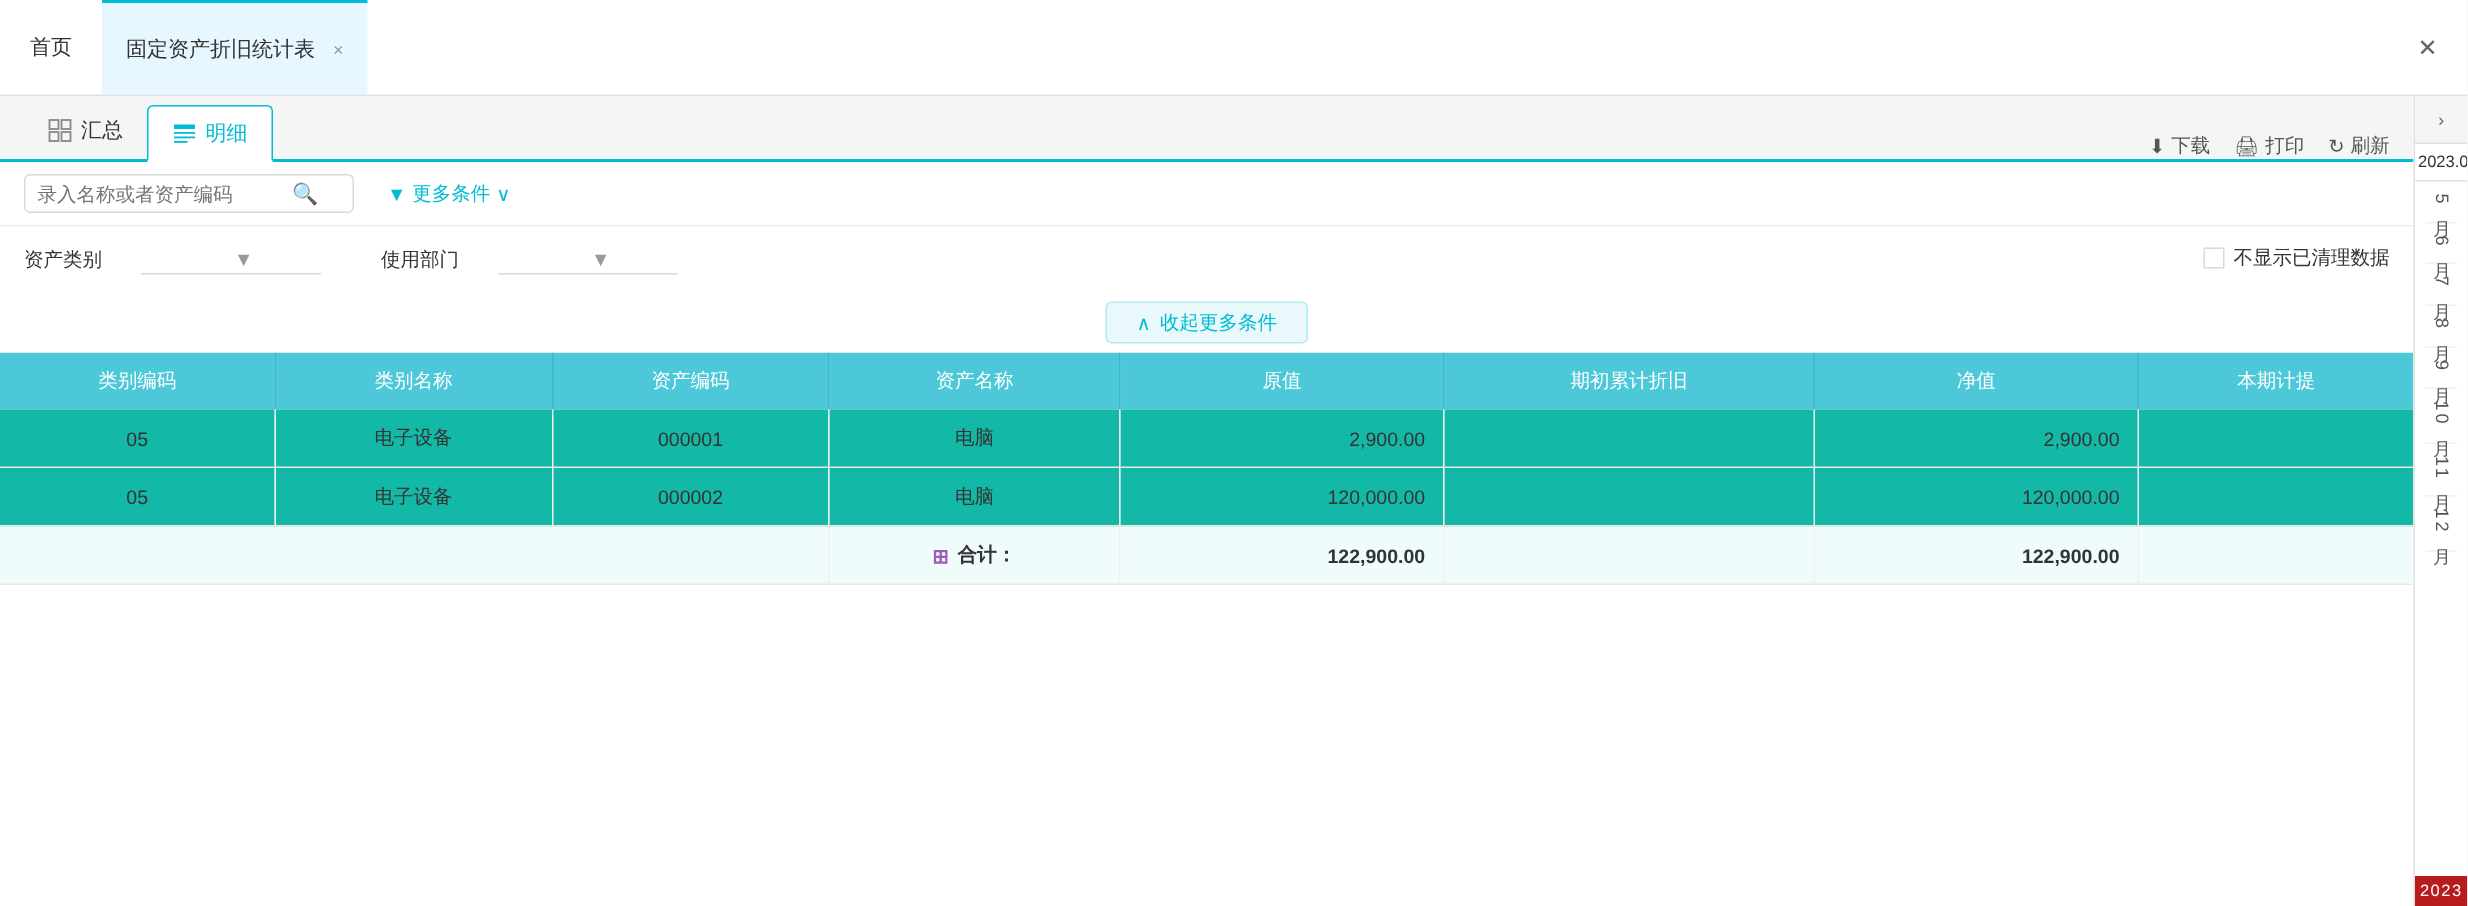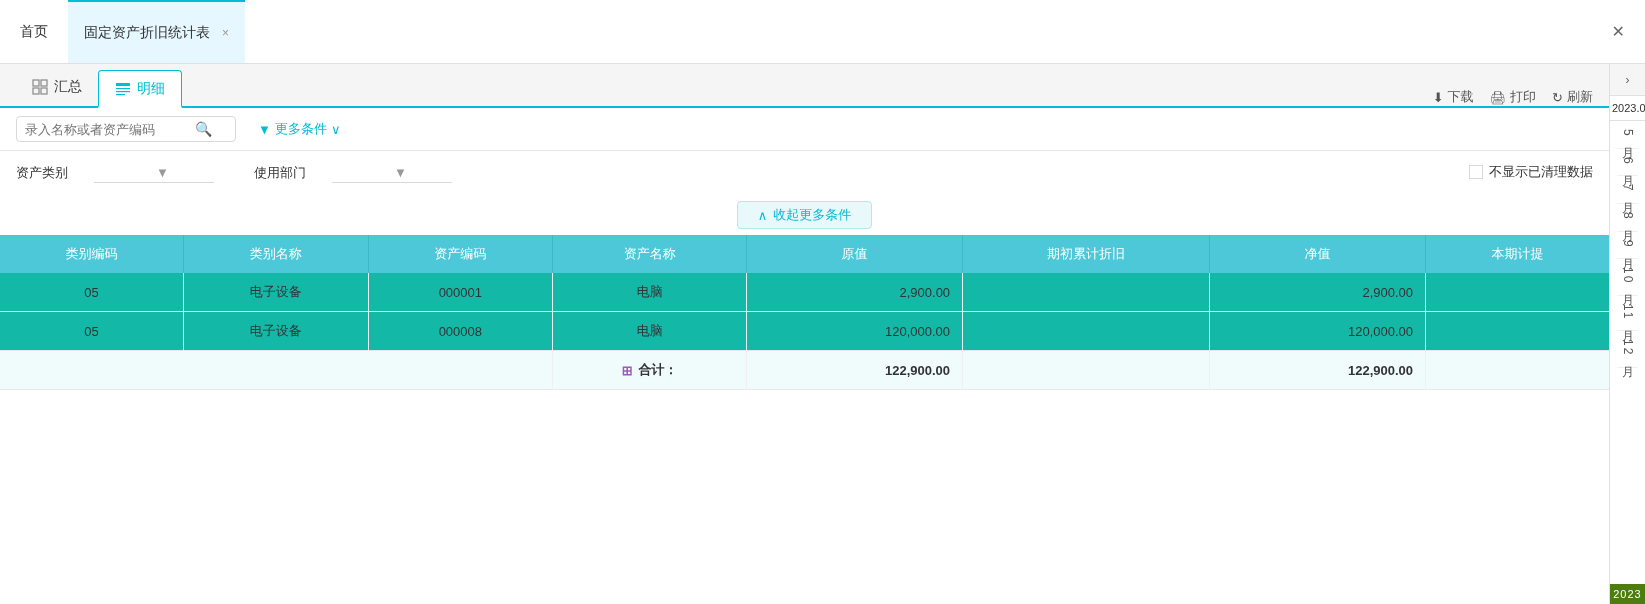--- a/index.html
+++ b/index.html
@@ -364,21 +364,21 @@
       writing-mode: vertical-rl;
       font-size: 12px;
       color: #555;
       padding: 8px 2px;
       cursor: pointer;
       border-bottom: 1px solid #f0f0f0;
       text-align: center;
       letter-spacing: 2px;
     }
     .sidebar-year-badge {
-      background: #4d7c0f;
+      background: #b91c1c;
       color: #fff;
       font-size: 11px;
       padding: 4px 2px;
       width: 100%;
       text-align: center;
       margin-top: auto;
       letter-spacing: 1px;
     }
   </style>
 </head>
@@ -498,21 +498,21 @@
     <td>000001</td>
     <td>电脑</td>
     <td class="td-right">2,900.00</td>
     <td></td>
     <td class="td-right">2,900.00</td>
     <td></td>
   </tr>
             <tr>
     <td>05</td>
     <td>电子设备</td>
-    <td>000008</td>
+    <td>000002</td>
     <td>电脑</td>
     <td class="td-right">120,000.00</td>
     <td></td>
     <td class="td-right">120,000.00</td>
     <td></td>
   </tr>
             <tr class="total-row">
   <td colspan="3"></td>
   <td>
     <div class="total-label">

